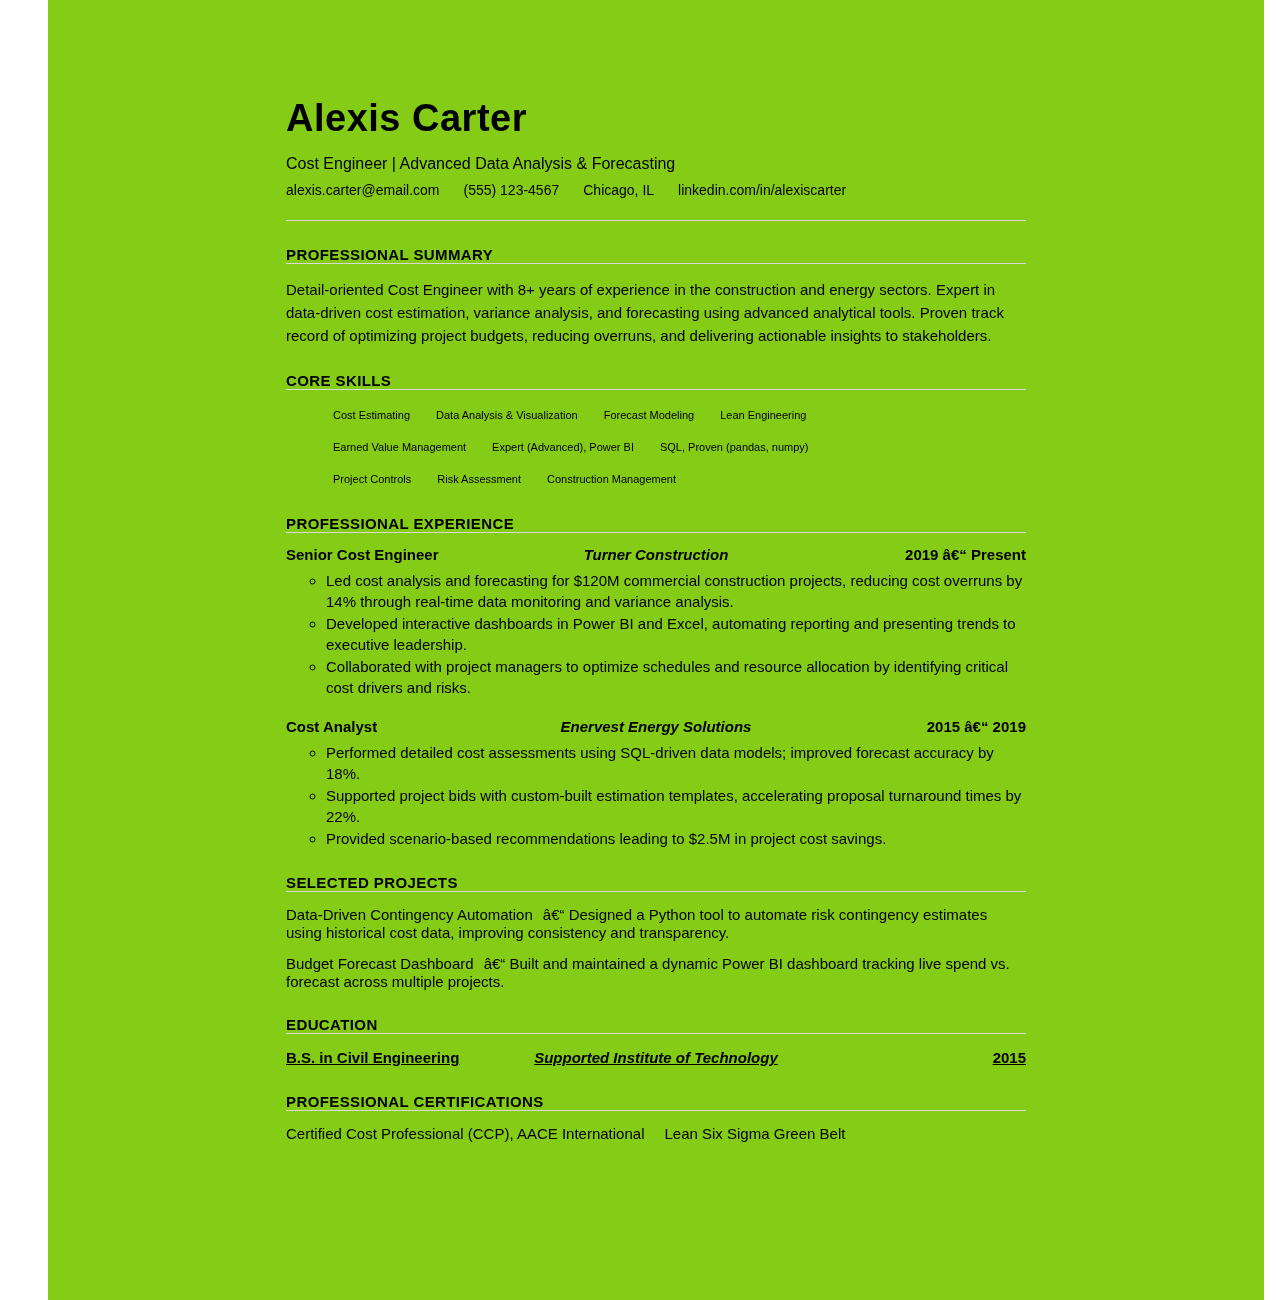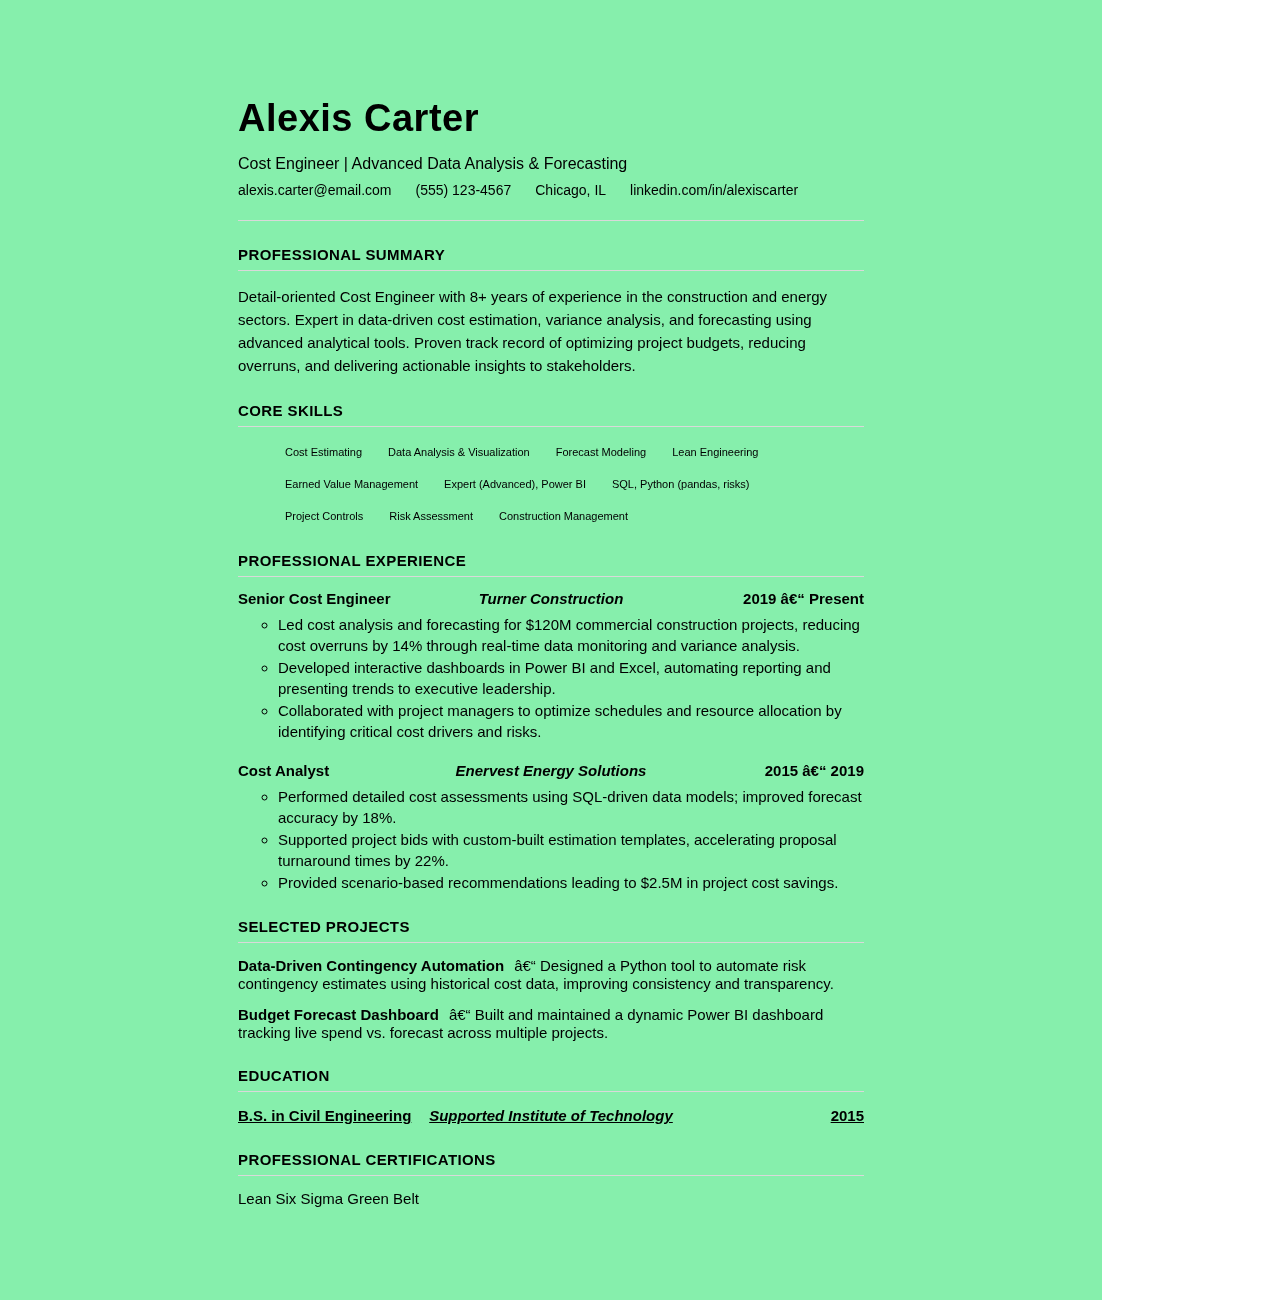--- a/index.html
+++ b/index.html
@@ -2,25 +2,26 @@
 <html><head>
 <meta charset="utf-8">
 <style>
   * { margin: 0; padding: 0; box-sizing: border-box; }
   html, body { background: #ffffff; }
   body {
     font-family: "Liberation Sans", "DejaVu Sans", sans-serif;
     color: #000000;
   }
   .page {
-    width: 1102px;
+    width: 1216px;
     height: 1300px;
-    background: #86efac;
+    background: #84cc16;
     padding: 97px 238px 0 238px;
     overflow: hidden;
+    margin-left: 48px;
   }
 
   
   .name {
     font-size: 38px;
     font-weight: bold;
     line-height: 1.15;
     letter-spacing: 0.5px;
   }
   .subtitle {
@@ -40,21 +41,21 @@
     border-top: 1px solid #d9d9d9;
     margin-top: 21px;
   }
 
   
   section { margin-top: 25px; }
   .sec-h {
     font-size: 15px;
     font-weight: bold;
     letter-spacing: 0.4px;
-    padding-bottom: 7px;
+    padding-bottom: 0;
     border-bottom: 1px solid #d9d9d9;
   }
 
   
   .summary-text {
     margin-top: 14px;
     font-size: 15px;
     line-height: 23px;
   }
 
@@ -86,21 +87,21 @@
     list-style-type: circle;
     margin-top: 5px;
     padding-left: 40px;
     font-size: 15px;
   }
   ul.bullets li { line-height: 21.5px; }
 
   
   .project { margin-top: 14px; font-size: 15px; line-height: 18px; }
   .project + .project { margin-top: 13px; }
-  .proj-title { font-weight: bold; margin-right: 10px; }
+  .proj-title { font-weight: normal; margin-right: 10px; }
 
   
   .edu-row { margin-top: 14px; text-decoration: underline; }
 
   
   .certs-row {
     display: flex;
     gap: 20px;
     font-size: 15px;
     margin-top: 13px;
@@ -134,21 +135,21 @@
     <div class="skills-wrap">
       <div class="skills-row">
         <span>Cost Estimating</span>
         <span>Data Analysis &amp; Visualization</span>
         <span>Forecast Modeling</span>
         <span>Lean Engineering</span>
       </div>
       <div class="skills-row">
         <span>Earned Value Management</span>
         <span>Expert (Advanced), Power BI</span>
-        <span>SQL, Python (pandas, risks)</span>
+        <span>SQL, Proven (pandas, numpy)</span>
       </div>
       <div class="skills-row">
         <span>Project Controls</span>
         <span>Risk Assessment</span>
         <span>Construction Management</span>
       </div>
     </div>
   </section>
 
   <section>
@@ -196,17 +197,18 @@
     <div class="row-3col edu-row">
       <span class="left">B.S. in Civil Engineering</span>
       <span class="mid">Supported Institute of Technology</span>
       <span class="right">2015</span>
     </div>
   </section>
 
   <section>
     <h2 class="sec-h">PROFESSIONAL CERTIFICATIONS</h2>
     <div class="certs-row">
+      <span>Certified Cost Professional (CCP), AACE International</span>
       <span>Lean Six Sigma Green Belt</span>
     </div>
   </section>
 
 </div>
 
 </body></html>

